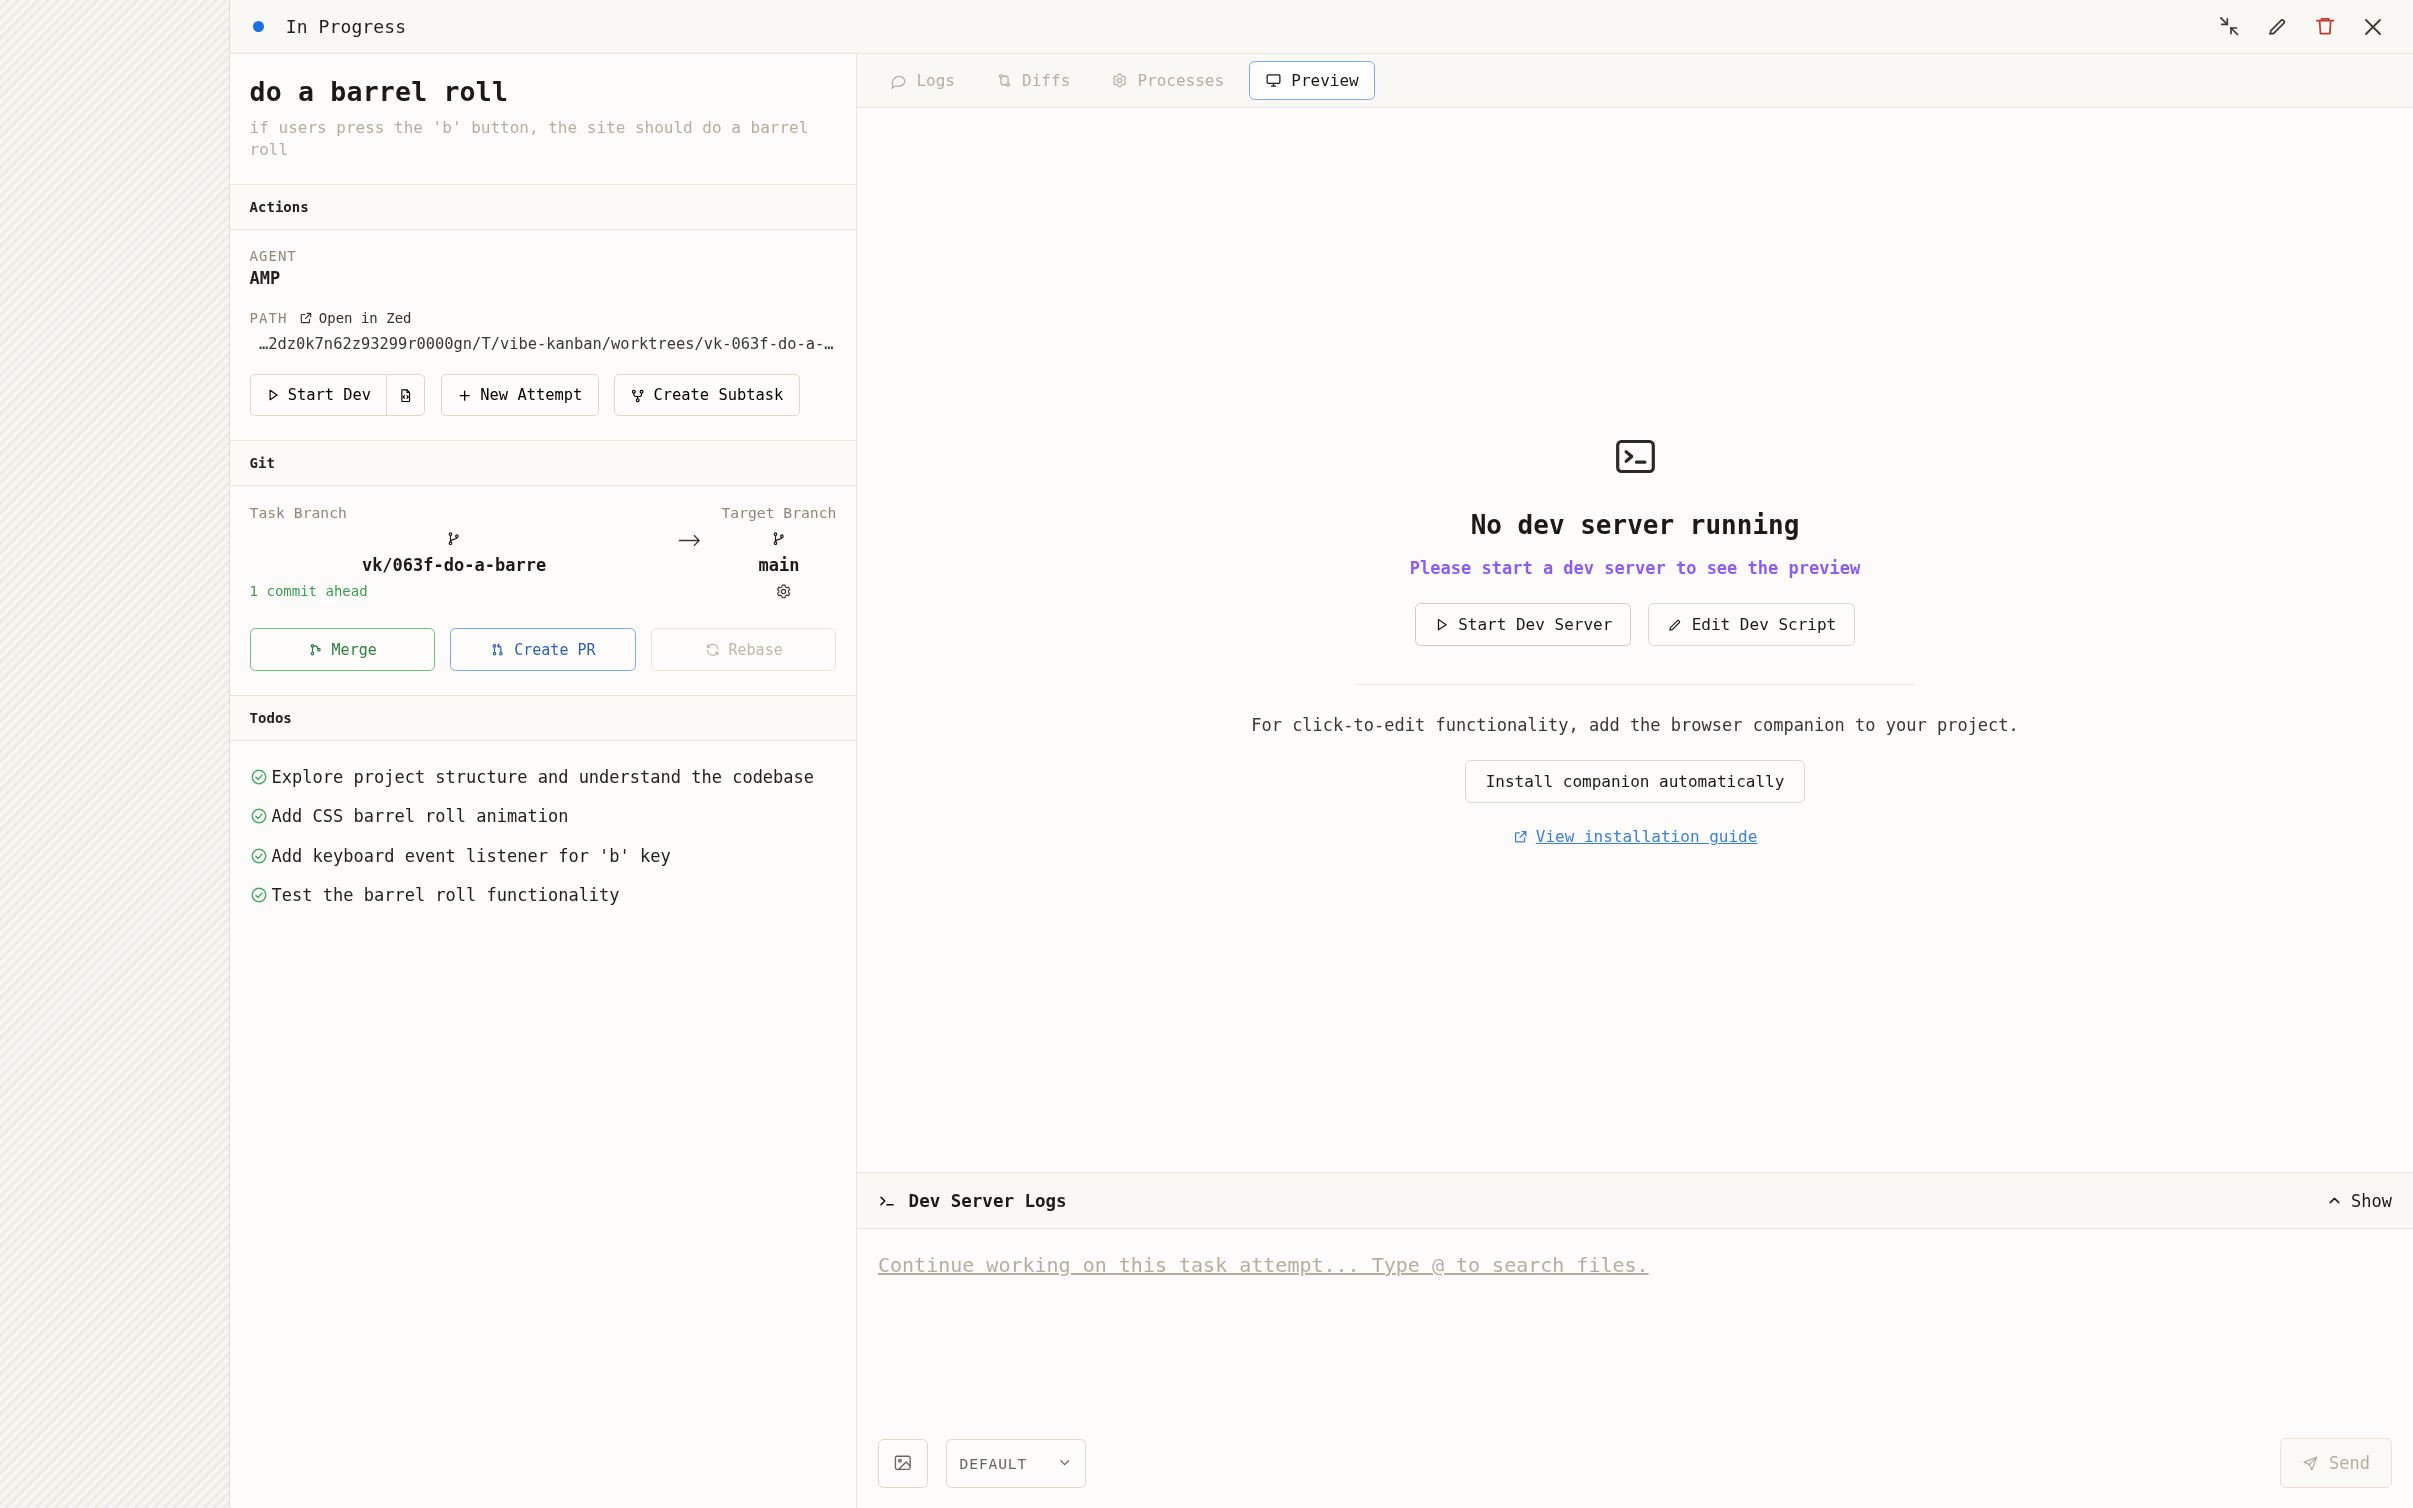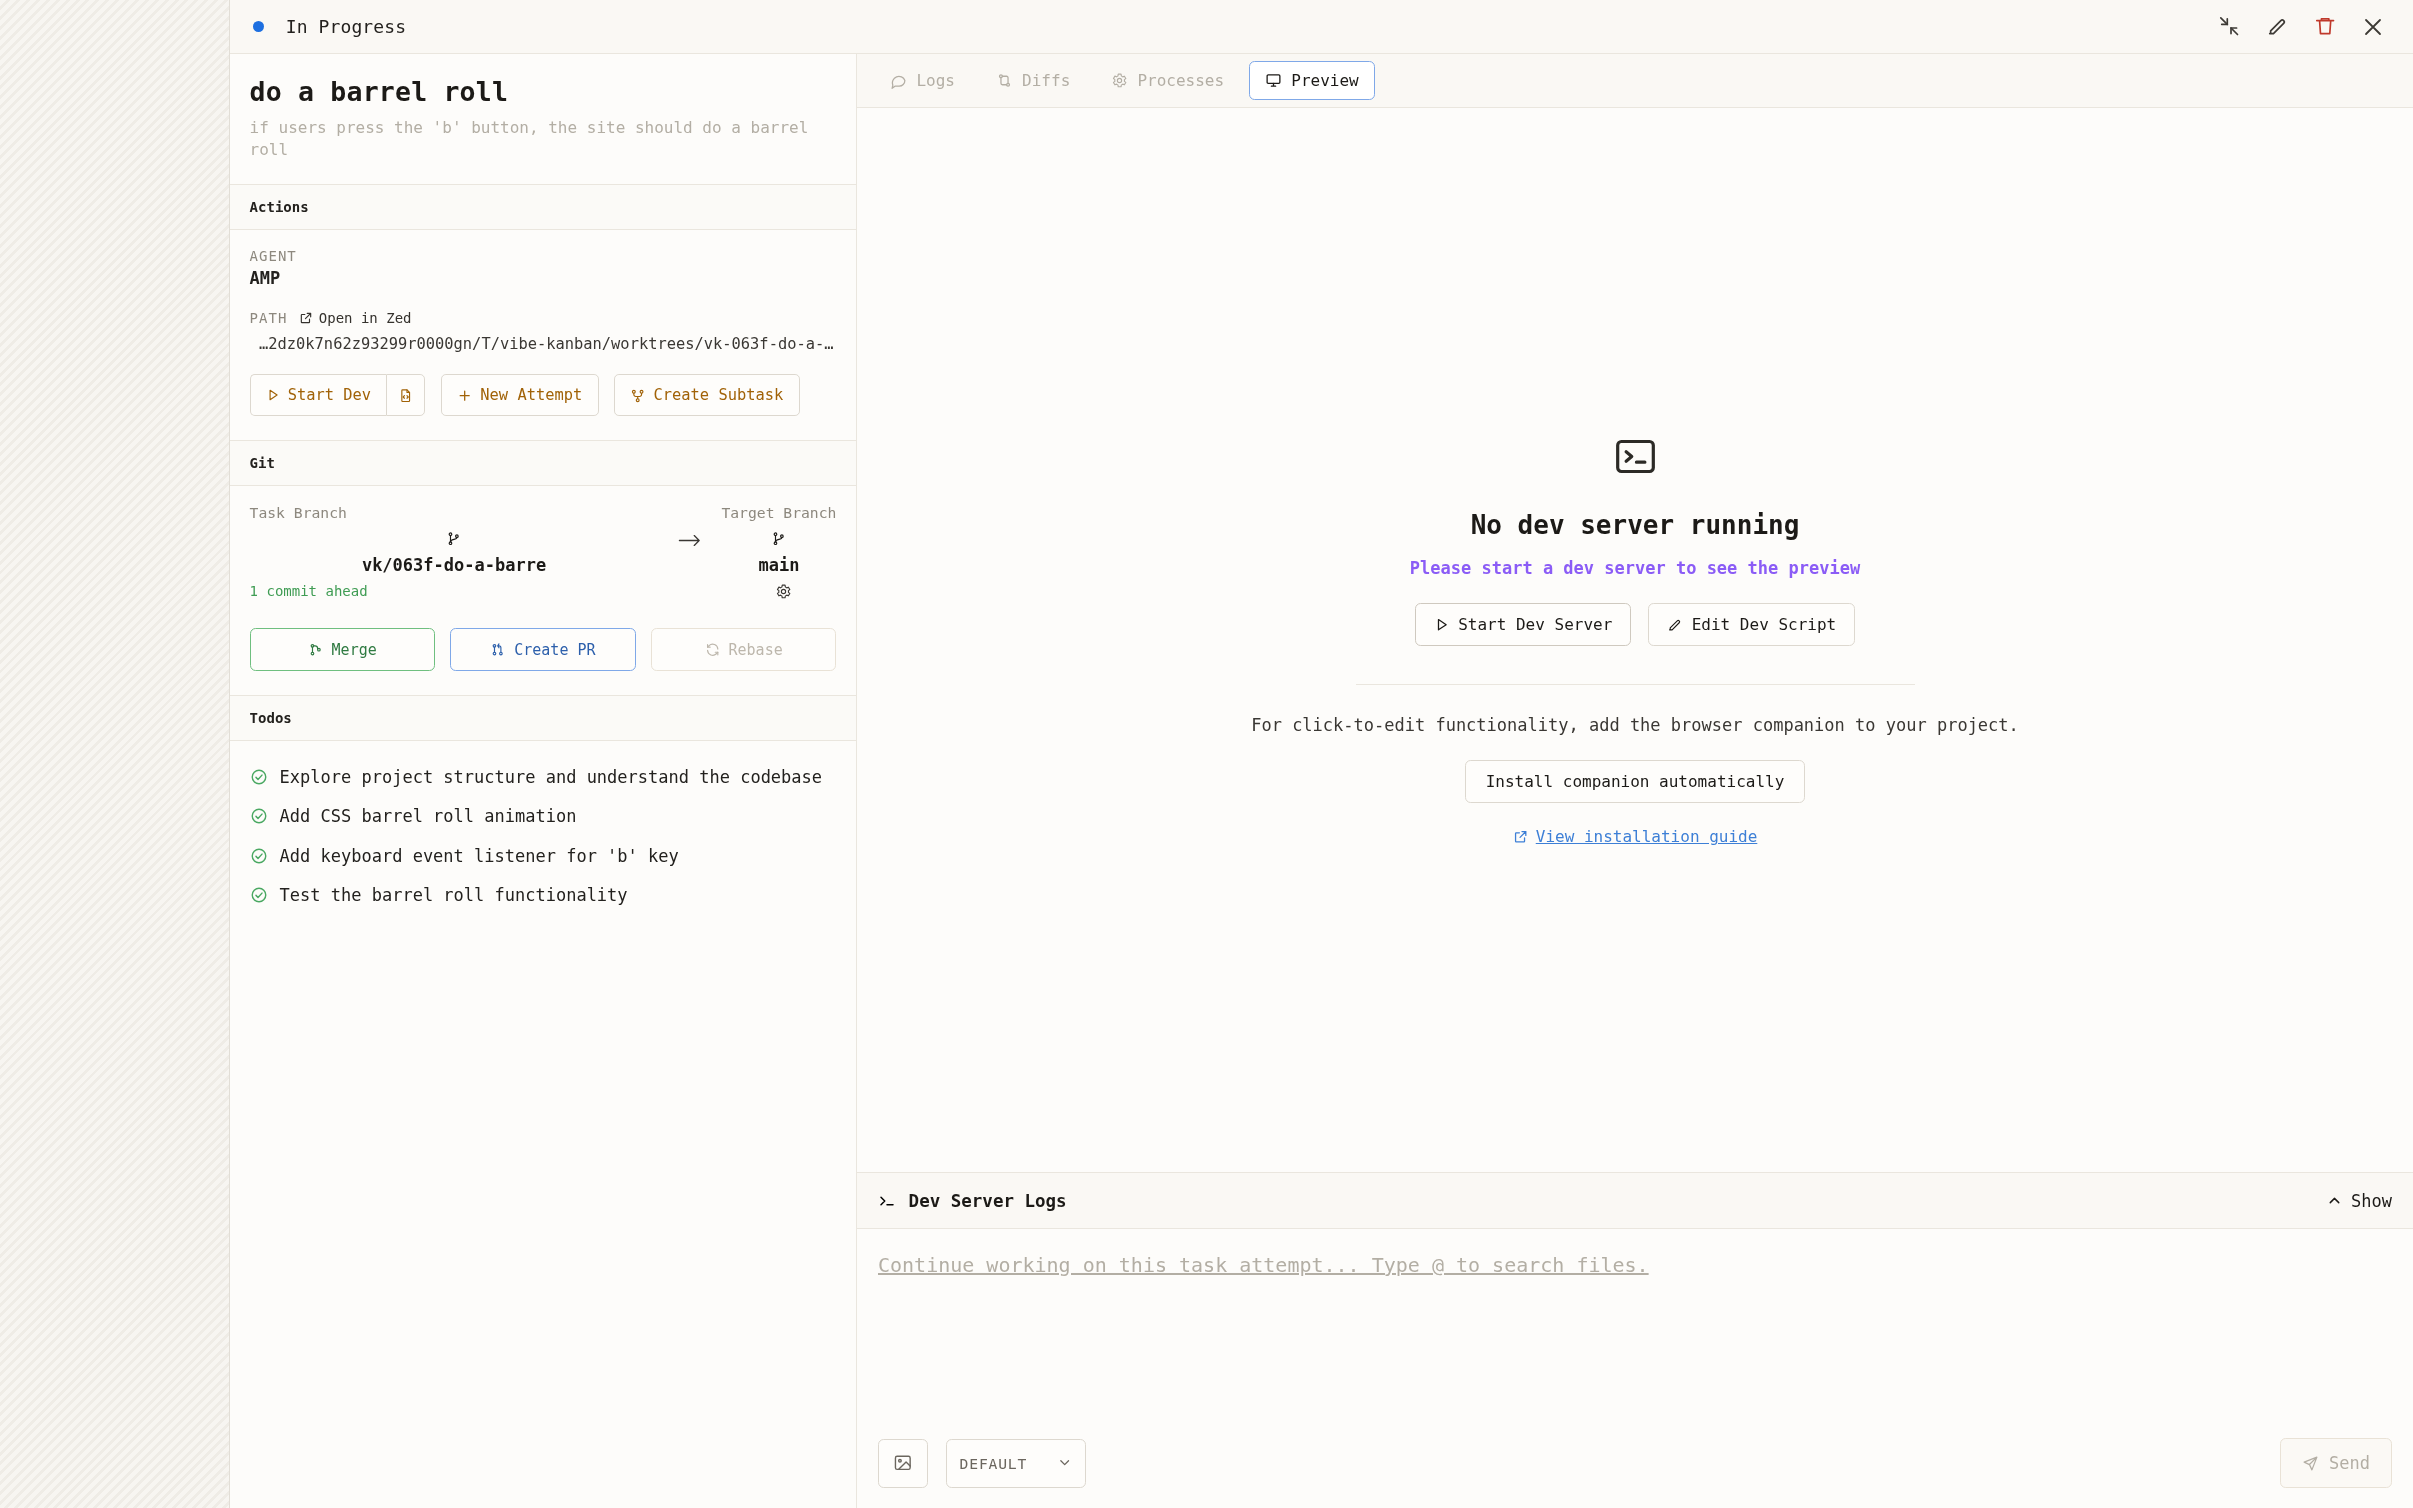--- a/index.html
+++ b/index.html
@@ -85,21 +85,21 @@
   .path-val {
     font-size: 15.4px; color: #3a3733; padding: 8.4px 19.6px 0 29px;
     white-space: nowrap; overflow: hidden; text-overflow: ellipsis;
   }
 
   .btn-row { display: flex; align-items: center; gap: 0; padding: 21px 19.6px 24px 19.6px; }
   .btn {
     display: flex; align-items: center; justify-content: center; gap: 7.7px;
     height: 42px; border: 1.4px solid #ddd8cf; background: #fefdfb;
     font-family: "DejaVu Sans Mono", monospace;
-    font-size: 15.4px; color: #a16207; cursor: pointer;
+    font-size: 15.4px; color: #000000; cursor: pointer;
     border-radius: 4.9px; padding: 0 15.4px; white-space: nowrap;
   }
   .btn.joined-l { border-radius: 4.9px 0 0 4.9px; border-right: none; }
   .btn.joined-r { border-radius: 0 4.9px 4.9px 0; width: 39px; padding: 0; }
   .btn.gap { margin-left: 15.4px; }
 
   
   .git-box { padding: 18px 19.6px 7px 19.6px; }
   .git-cols { display: flex; align-items: flex-start; }
   .git-left { flex: 1; }
@@ -116,21 +116,21 @@
     display: flex; align-items: center; justify-content: center; gap: 8.4px;
     font-family: "DejaVu Sans Mono", monospace; font-size: 15px; cursor: pointer;
     background: #fefdfb;
   }
   .gbtn.merge { border: 1.4px solid #6fbf7f; color: #2f7a41; }
   .gbtn.pr { border: 1.4px solid #7fa8e8; color: #2c5fab; }
   .gbtn.rebase { border: 1.4px solid #e9e2d6; color: #bdb7ac; cursor: default; }
 
   
   .todo-list { padding: 15.4px 19.6px 0 19.6px; }
-  .todo { display: flex; align-items: center; gap: 12px; padding: 9.8px 0; }
+  .todo { display: flex; align-items: center; gap: 4px; padding: 9.8px 0; }
   .todo-label { font-size: 17px; color: #23211e; }
   .check { color: #4aa862; display: flex; }
 
   
   #right { flex: 1; display: flex; flex-direction: column; min-width: 0; background: #fdfcfa; }
   #tabs {
     height: 54px; flex: 0 0 54px; display: flex; align-items: center;
     gap: 8.4px; padding: 0 17px; border-bottom: 1.4px solid #eae6de; background: #faf8f4;
   }
   .tab {

